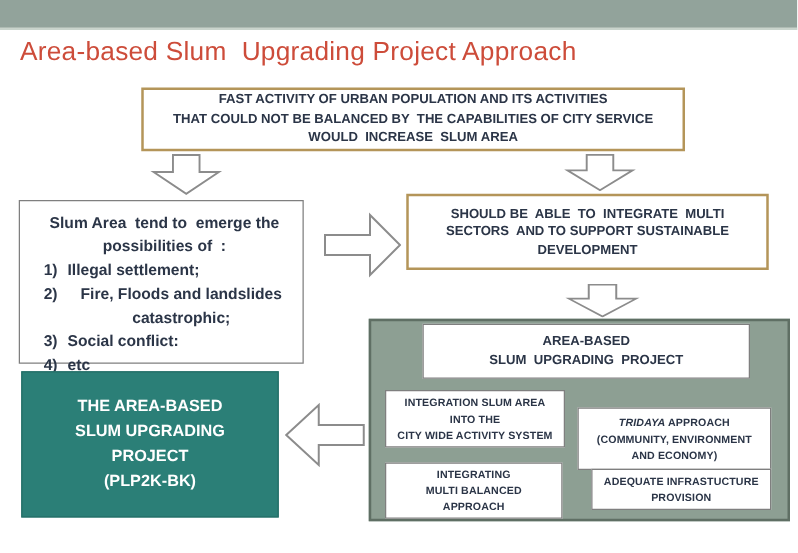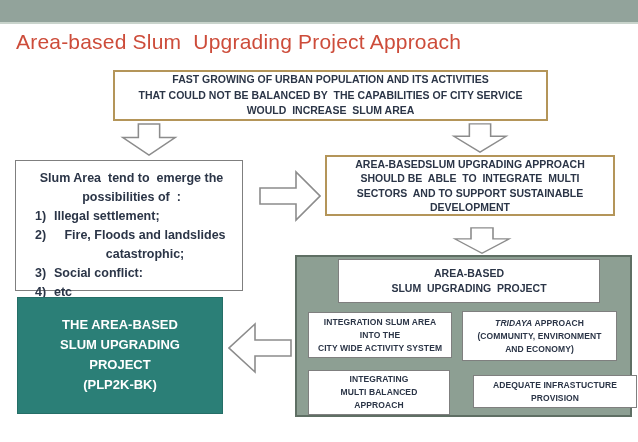--- a/index.html
+++ b/index.html
@@ -49,23 +49,23 @@
 
   .panel {
     position: absolute; box-sizing: border-box;
     left: 295px; top: 255px; width: 337px; height: 162px;
     background: var(--panel-bg, #8d9f93);
     border: 2px solid var(--panel-border, #5f6f64);
   }
   .panel-header { left: 338px; top: 259px; width: 262px; height: 44px; font-size: 10.5px; line-height: 15px; }
   .sub-box { font-size: 8.5px; line-height: 13px; letter-spacing: 0.1px; }
   .box-a { left: 308px; top: 312px; width: 144px; height: 46px; }
-  .box-b { left: 462px; top: 311px; width: 155px; height: 50px; }
+  .box-b { left: 462px; top: 326px; width: 155px; height: 50px; }
   .box-c { left: 308px; top: 370px; width: 142px; height: 45px; }
-  .box-d { left: 473px; top: 375px; width: 164px; height: 33px; }
+  .box-d { left: 473px; top: 375px; width: 144px; height: 33px; }
   .italic { font-style: italic; }
 
   .teal-box {
     left: 17px; top: 297px; width: 206px; height: 117px;
     background: var(--teal, #2b7f77);
     border: 1px solid #256e67;
     color: #ffffff; font-size: 13px; line-height: 20px;
     justify-content: flex-start; padding-top: 17px;
   }
 
@@ -82,21 +82,21 @@
 </head>
 <body>
 
 <div class="slide">
 
   <div class="top-bar"></div>
 
   <div class="slide-title pre">Area-based Slum  Upgrading Project Approach</div>
 
   <div class="box tan-border cause-box">
-    <div class="pre">FAST GROWING OF URBAN POPULATION AND ITS ACTIVITIES</div>
+    <div class="pre">FAST ACTIVITY OF URBAN POPULATION AND ITS ACTIVITIES</div>
     <div class="pre">THAT COULD NOT BE BALANCED BY  THE CAPABILITIES OF CITY SERVICE</div>
     <div class="pre">WOULD  INCREASE  SLUM AREA</div>
   </div>
 
   <div class="arrow arr-down-1">
     <svg viewBox="0 0 60 34" preserveAspectRatio="none">
         <polygon points="19,1 41,1 41,15 57,15 30,33 3,15 19,15"></polygon>
       </svg>
   </div>
   <div class="arrow arr-down-2">
@@ -125,21 +125,20 @@
     </div>
   </div>
 
   <div class="arrow arr-right">
     <svg viewBox="0 0 62 54" preserveAspectRatio="none">
         <polygon points="1,19 37,19 37,3 61,27 37,51 37,35 1,35"></polygon>
       </svg>
   </div>
 
   <div class="box tan-border approach-box">
-    <div class="pre">AREA-BASEDSLUM UPGRADING APPROACH</div>
     <div class="pre">SHOULD BE  ABLE  TO  INTEGRATE  MULTI</div>
     <div class="pre">SECTORS  AND TO SUPPORT SUSTAINABLE</div>
     <div class="pre">DEVELOPMENT</div>
   </div>
 
   <div class="arrow arr-down-3">
     <svg viewBox="0 0 60 34" preserveAspectRatio="none">
         <polygon points="19,1 41,1 41,15 57,15 30,33 3,15 19,15"></polygon>
       </svg>
   </div>

